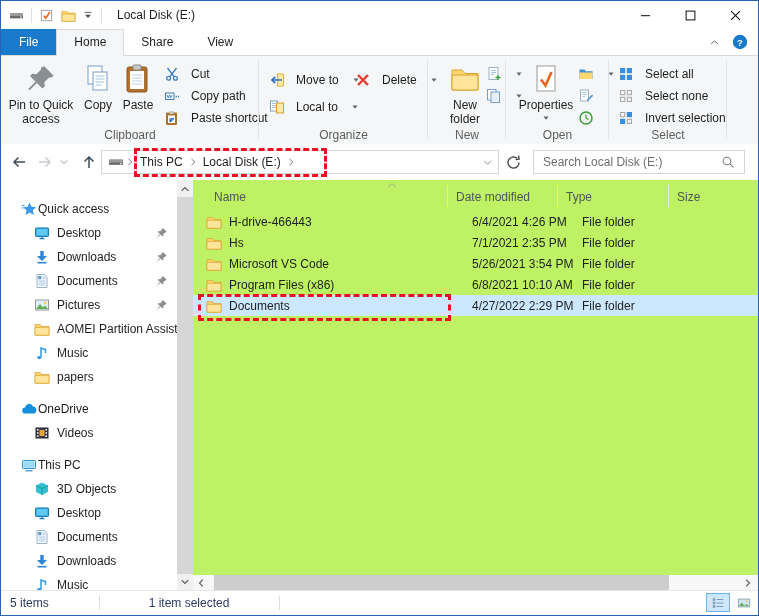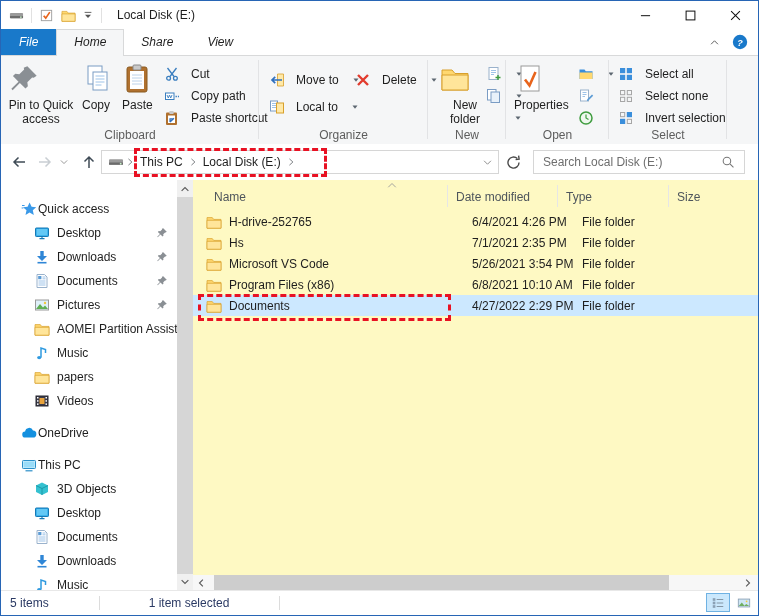--- a/index.html
+++ b/index.html
@@ -17,36 +17,36 @@
   .titlebar{position:absolute;top:0;left:0;right:0;height:28px;display:flex;align-items:center;background:#fff;}
   .qat-sep{width:1px;height:15px;background:#e1e1e1;margin:0 7px;}
   .titlebar .ic{width:15px;height:15px;}
   .titlebar .ic.sm{width:12px;height:12px;}
   .title-text{margin-left:8px;}
   .winbtns{position:absolute;right:0;top:0;height:28px;display:flex;}
   .wbtn{width:45px;height:28px;display:flex;align-items:center;justify-content:center;}
   .wbtn .ic{width:11px;height:11px;}
 
   
-  .tabrow{position:absolute;top:28px;left:0;right:0;height:26px;display:flex;background:#fff;border-bottom:1px solid #d8d9da;font-style:italic;}
+  .tabrow{position:absolute;top:28px;left:0;right:0;height:26px;display:flex;background:#fff;border-bottom:1px solid #d8d9da;}
   .tab{height:26px;line-height:26px;padding:0 17px;}
   .tab.file{background:#1979ca;color:#fff;padding:0 18px;}
   .tab.active{background:#f5f6f7;border:1px solid #d8d9da;border-bottom:0;box-sizing:border-box;height:27px;line-height:24px;margin-bottom:-1px;z-index:2;}
   .tabrow-right{margin-left:auto;display:flex;align-items:center;gap:12px;padding-right:10px;}
   .tabrow-right .chev{width:11px;height:11px;}
   .tabrow-right .hlp{width:16px;height:16px;}
 
   
   .ribbon{position:absolute;top:55px;left:0;right:0;height:88px;background:#f5f6f7;}
   .rgroup{position:absolute;top:0;bottom:0;}
   .rgroup::after{content:"";position:absolute;right:0;top:4px;bottom:5px;width:1px;background:#e2e3e5;}
   #g-clip{left:0;width:258px;} #g-org{left:258px;width:169px;} #g-new{left:427px;width:78px;}
   #g-open{left:505px;width:103px;} #g-sel{left:608px;width:118px;}
   .glabel{position:absolute;bottom:2px;left:0;right:0;text-align:center;color:#5d5d5d;}
-  .rbig{display:flex;flex-direction:column;align-items:flex-start;text-align:center;padding:3px 4px;line-height:1.2;}
+  .rbig{display:flex;flex-direction:column;align-items:center;text-align:center;padding:3px 4px;line-height:1.2;}
   .rbig .ic.big{margin-bottom:3px;}
   .rsmall{display:flex;align-items:center;height:22px;gap:11px;white-space:nowrap;}
   #clip-big{position:absolute;left:3px;top:4px;display:flex;align-items:flex-start;}
   #clip-big .rbig:first-child{width:66px;}
   #clip-small{position:absolute;left:163px;top:7px;}
   #org-col1{position:absolute;left:10px;top:10px;} #org-col2{position:absolute;left:96px;top:10px;}
   #org-col1 .rsmall,#org-col2 .rsmall{height:27px;}
   #new-big{position:absolute;left:7px;top:4px;} #new-big .rbig{width:52px;}
   #new-small{position:absolute;left:58px;top:7px;}
   #open-big{position:absolute;left:4px;top:4px;} #open-big .rbig{width:64px;}
@@ -72,21 +72,21 @@
   .sidebar{position:absolute;left:0;top:179px;width:176px;bottom:24px;background:#fff;overflow:hidden;padding-top:17px;box-sizing:border-box;}
   .side-item{height:24px;display:flex;align-items:center;gap:1px;padding-left:20px;white-space:nowrap;overflow:hidden;}
   .side-item.lvl1{padding-left:33px;gap:7px;}
   .side-item.gap{margin-top:8px;}
   .sbar-v{position:absolute;left:176px;top:179px;width:16px;bottom:24px;background:#f0f0f0;}
   .sbar-v .thumb{position:absolute;left:0;right:0;top:17px;bottom:17px;background:#d6d6d6;}
   .sbar-v .arr{position:absolute;left:2px;width:12px;height:12px;}
   .sbar-v .arr.up{top:3px;} .sbar-v .arr.dn{bottom:3px;}
 
   
-  .filelist{position:absolute;left:192px;top:179px;right:0;bottom:24px;background:#fef9c3;overflow:hidden;}
+  .filelist{position:absolute;left:192px;top:179px;right:0;bottom:24px;background:#bef264;overflow:hidden;}
   .lheader{position:absolute;top:5px;left:0;right:0;height:26px;display:flex;color:#4e555c;}
   .hcol{box-sizing:border-box;padding:5px 0 0 8px;border-right:1px solid #e6e6e6;height:22px;}
   .hcol.c0{width:255px;padding-left:21px;} .hcol.c1{width:110px;} .hcol.c2{width:111px;} .hcol.c3{flex:1;border-right:0;}
   .sorticon{position:absolute;left:193px;top:1px;width:12px;height:8px;}
   #lrows{position:absolute;top:31px;left:0;right:0;}
   .lrow{height:21px;display:flex;align-items:center;}
   .lrow.selected{background:#cce8ff;}
   .cell{box-sizing:border-box;white-space:nowrap;overflow:hidden;}
   .cell.cname{width:255px;display:flex;align-items:center;gap:7px;padding-left:13px;}
   .cell.cdate{width:110px;padding-left:8px;color:#1f1f1f;margin-left:16px;}
@@ -607,48 +607,48 @@
       </div>
       <div class="side-item lvl1">
         <span class="ic">
           <svg viewBox="0 0 16 16">
             <path d="M1 3.6h5.3l1.4 1.8H15v8.8H1z" fill="#ffd870" stroke="#d8a02c" stroke-width="0.7"></path>
             <path d="M1 6.3h14v7.9H1z" fill="#ffe59a" stroke="#d8a02c" stroke-width="0.7"></path>
           </svg>
         </span>
         <div class="side-label">papers</div>
       </div>
+      <div class="side-item lvl0 gap">
+        <span class="ic">
+          <svg viewBox="0 0 16 16">
+            <path d="M4.4 12.5a3 3 0 0 1-.3-6A4.1 4.1 0 0 1 12 5.5a2.9 2.9 0 0 1-.3 7z" fill="#1490df"></path>
+          </svg>
+        </span>
+        <div class="side-label">OneDrive</div>
+      </div>
       <div class="side-item lvl1">
         <span class="ic">
           <svg viewBox="0 0 16 16">
             <rect x="2" y="3" width="12" height="10" fill="#3b3b4a" stroke="#26262e"></rect>
             <g fill="#fff">
               <rect x="3" y="4" width="1.5" height="1.5"></rect>
               <rect x="3" y="7.2" width="1.5" height="1.5"></rect>
               <rect x="3" y="10.4" width="1.5" height="1.5"></rect>
               <rect x="11.5" y="4" width="1.5" height="1.5"></rect>
               <rect x="11.5" y="7.2" width="1.5" height="1.5"></rect>
               <rect x="11.5" y="10.4" width="1.5" height="1.5"></rect>
             </g>
             <rect x="5.5" y="5" width="5" height="6" fill="#e8a33c"></rect>
           </svg>
         </span>
         <div class="side-label">Videos</div>
       </div>
       <div class="side-item lvl0 gap">
         <span class="ic">
           <svg viewBox="0 0 16 16">
-            <path d="M4.4 12.5a3 3 0 0 1-.3-6A4.1 4.1 0 0 1 12 5.5a2.9 2.9 0 0 1-.3 7z" fill="#1490df"></path>
-          </svg>
-        </span>
-        <div class="side-label">OneDrive</div>
-      </div>
-      <div class="side-item lvl0 gap">
-        <span class="ic">
-          <svg viewBox="0 0 16 16">
             <rect x="1.5" y="3.5" width="13" height="8" rx="0.8" fill="#cfeefc" stroke="#2b8fc9"></rect>
             <rect x="2.6" y="4.6" width="10.8" height="5.8" fill="#9adcf8"></rect>
             <path d="M4.5 13.8h7" stroke="#2b8fc9" stroke-width="1.2"></path>
           </svg>
         </span>
         <div class="side-label">This PC</div>
       </div>
       <div class="side-item lvl1">
         <span class="ic">
           <svg viewBox="0 0 16 16">
@@ -725,21 +725,21 @@
       </div>
     <div id="lrows">
         <div class="lrow">
           <div class="cell cname">
             <span class="ic">
               <svg viewBox="0 0 16 16">
                 <path d="M1 3.6h5.3l1.4 1.8H15v8.8H1z" fill="#ffd870" stroke="#d8a02c" stroke-width="0.7"></path>
                 <path d="M1 6.3h14v7.9H1z" fill="#ffe59a" stroke="#d8a02c" stroke-width="0.7"></path>
               </svg>
             </span>
-            <div class="ntext">H-drive-252765</div>
+            <div class="ntext">H-drive-466443</div>
           </div>
           <div class="cell cdate">6/4/2021 4:26 PM</div>
           <div class="cell ctype">File folder</div>
           <div class="cell csize"></div>
         </div>
         <div class="lrow">
           <div class="cell cname">
             <span class="ic">
               <svg viewBox="0 0 16 16">
                 <path d="M1 3.6h5.3l1.4 1.8H15v8.8H1z" fill="#ffd870" stroke="#d8a02c" stroke-width="0.7"></path>

